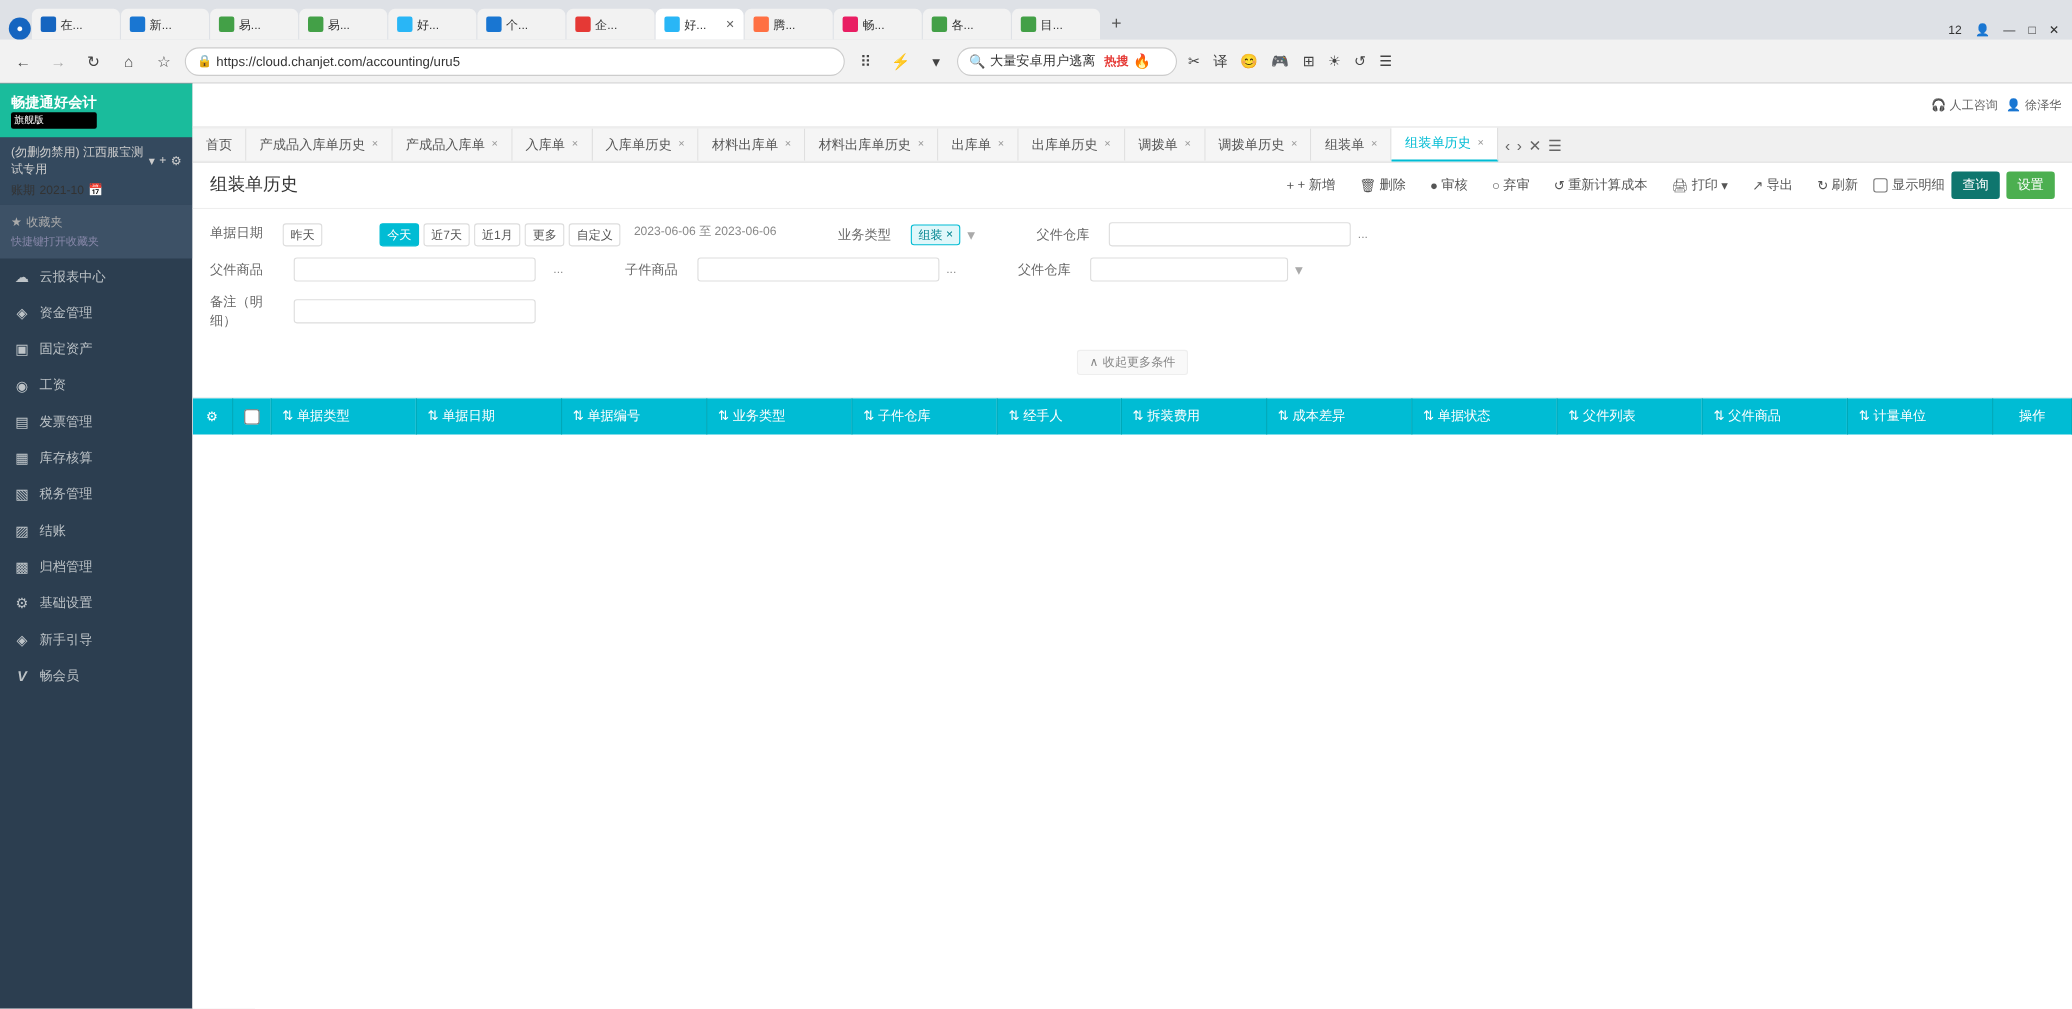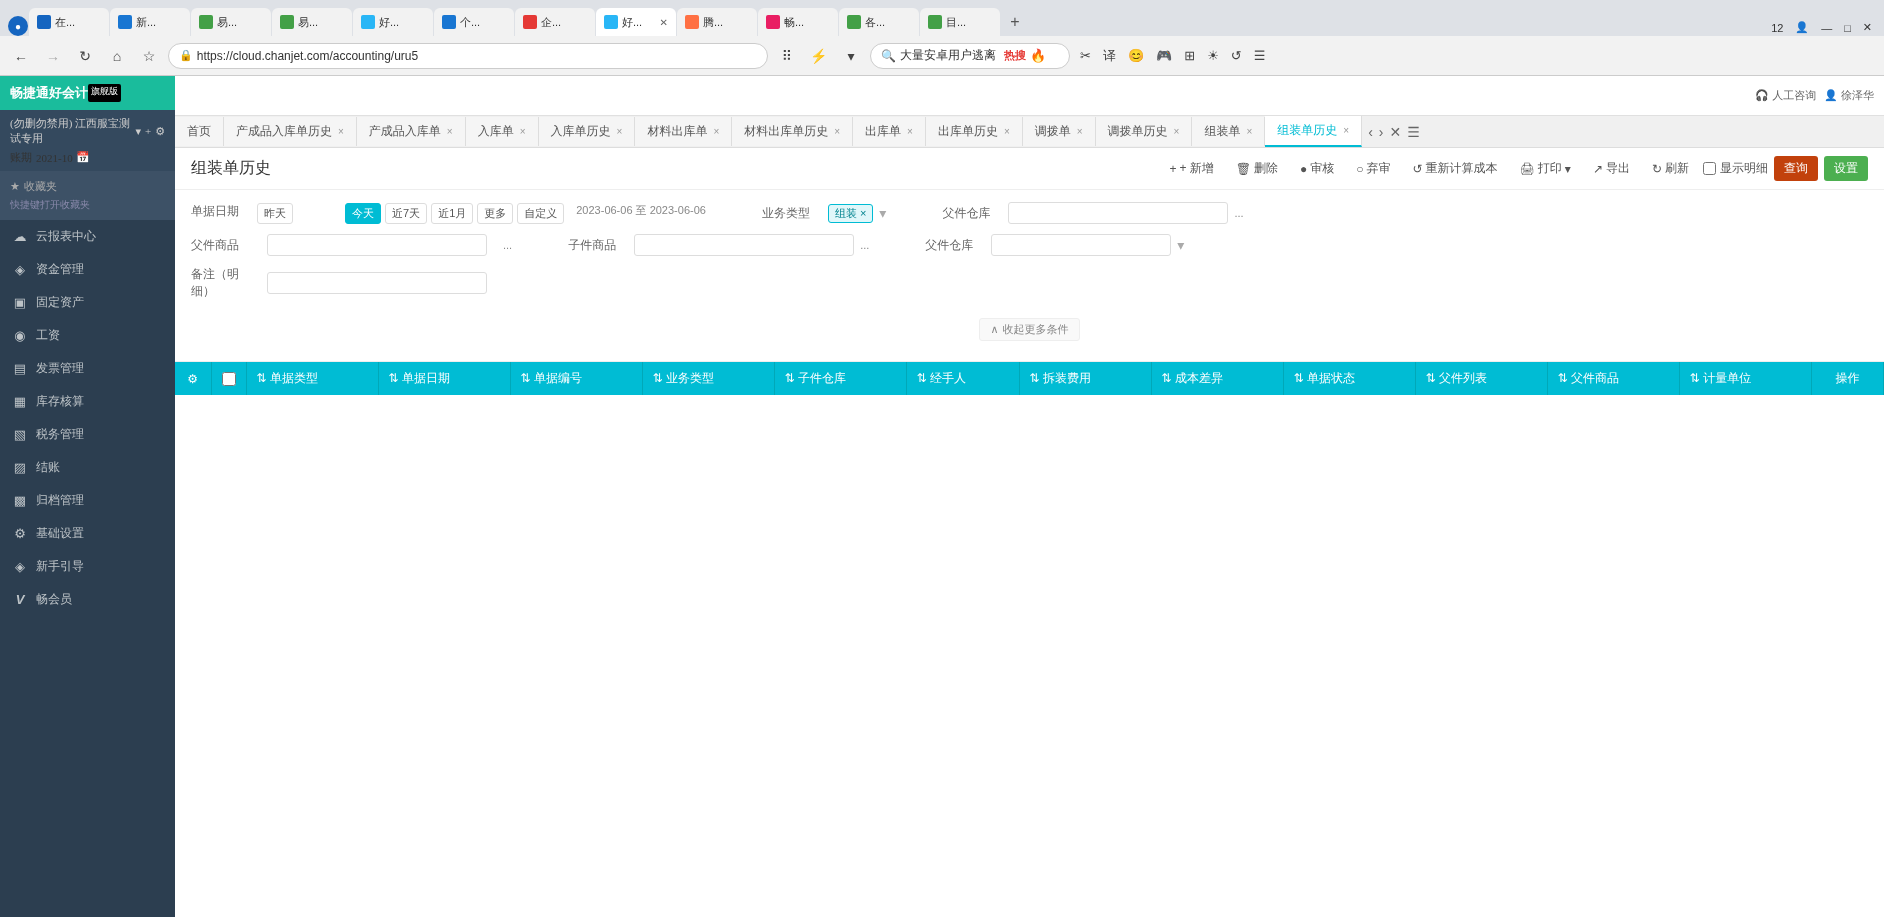--- a/index.html
+++ b/index.html
@@ -26,21 +26,21 @@
     .nav-tools span { font-size: 13px; color: #444; cursor: pointer; padding: 2px 4px; }
 
     
     .app-container { display: flex; width: 100%; height: calc(917px - 76px); }
 
     
     .sidebar { width: 175px; background: #2c3e50; height: 100%; display: flex; flex-direction: column; flex-shrink: 0; }
     .sidebar-header { background: #1abc9c; padding: 8px 10px; display: flex; align-items: center; gap: 6px; }
     .sidebar-logo { color: #fff; font-size: 13px; font-weight: bold; }
     .sidebar-badge { background: #000000; color: #fff; font-size: 9px; padding: 1px 3px; border-radius: 2px; }
-    .sidebar-top { padding: 6px 10px; background: #34495e; font-family: Liberation Serif, serif; }
+    .sidebar-top { padding: 6px 10px; background: #34495e; }
     .sidebar-company { display: flex; align-items: center; gap: 4px; color: #ccc; font-size: 11px; }
     .favorites-section { background: #3d5166; padding: 8px 10px; }
     .favorites-title { color: #aaa; font-size: 11px; display: flex; align-items: center; gap: 4px; margin-bottom: 4px; }
     .favorites-subtitle { color: #88a; font-size: 10px; cursor: pointer; }
     .sidebar-menu { flex: 1; overflow-y: auto; }
     .menu-item { display: flex; align-items: center; gap: 8px; padding: 8px 12px; color: #bdc3c7; font-size: 12px; cursor: pointer; }
     .menu-item .menu-icon { width: 16px; height: 16px; display: flex; align-items: center; justify-content: center; font-size: 13px; flex-shrink: 0; }
 
     
     .main-content { flex: 1; background: #f5f5f5; display: flex; flex-direction: column; overflow: hidden; }
@@ -62,21 +62,21 @@
     .page-tab-nav span { font-size: 14px; color: #666; cursor: pointer; padding: 2px; }
 
     
     .page-body { flex: 1; background: #fff; overflow: hidden; display: flex; flex-direction: column; }
 
     
     .page-title-bar { display: flex; align-items: center; justify-content: space-between; padding: 8px 16px; border-bottom: 1px solid #eee; flex-shrink: 0; }
     .page-title { font-size: 16px; color: #333; font-weight: normal; }
     .page-actions { display: flex; align-items: center; gap: 6px; }
     .action-btn { display: inline-flex; align-items: center; gap: 3px; padding: 4px 8px; font-size: 12px; color: #555; cursor: pointer; border: none; background: none; }
-    .btn-primary { background: #c2410c; color: #fff; border-radius: 3px; padding: 4px 10px; }
+    .btn-primary { background: #0f766e; color: #fff; border-radius: 3px; padding: 4px 10px; }
     .btn-settings { background: #4caf50; color: #fff; border-radius: 3px; padding: 4px 10px; }
 
     
     .filter-area { padding: 12px 16px; border-bottom: 1px solid #eee; flex-shrink: 0; }
     .filter-row { display: flex; align-items: center; gap: 16px; margin-bottom: 10px; }
     .filter-label { color: #666; font-size: 12px; width: 60px; flex-shrink: 0; }
     .date-filter { display: flex; align-items: center; gap: 4px; }
     .date-btn { padding: 2px 6px; border: 1px solid #ddd; border-radius: 3px; font-size: 11px; cursor: pointer; color: #555; background: #fff; }
     .date-btn.active { background: #00bcd4; color: #fff; border-color: #00bcd4; margin-left: 48px; }
     .date-range { font-size: 11px; color: #888; margin-left: 6px; }
@@ -202,21 +202,21 @@
       <span>↺</span>
       <span>☰</span>
     </div>
   </div>
 </div>
 
 <div class="app-container">
 
   <div class="sidebar">
     <div class="sidebar-header">
-      <div style="display:flex;flex-direction:row;justify-content:center;">
+      <div style="display:flex;flex-direction:column;justify-content:center;">
         <span class="sidebar-logo">畅捷通好会计</span>
         <span class="sidebar-badge">旗舰版</span>
       </div>
     </div>
     <div class="sidebar-top">
       <div class="sidebar-company">
         <span>(勿删勿禁用) 江西服宝测试专用</span>
         <span>▾</span>
         <span>+</span>
         <span>⚙</span>

